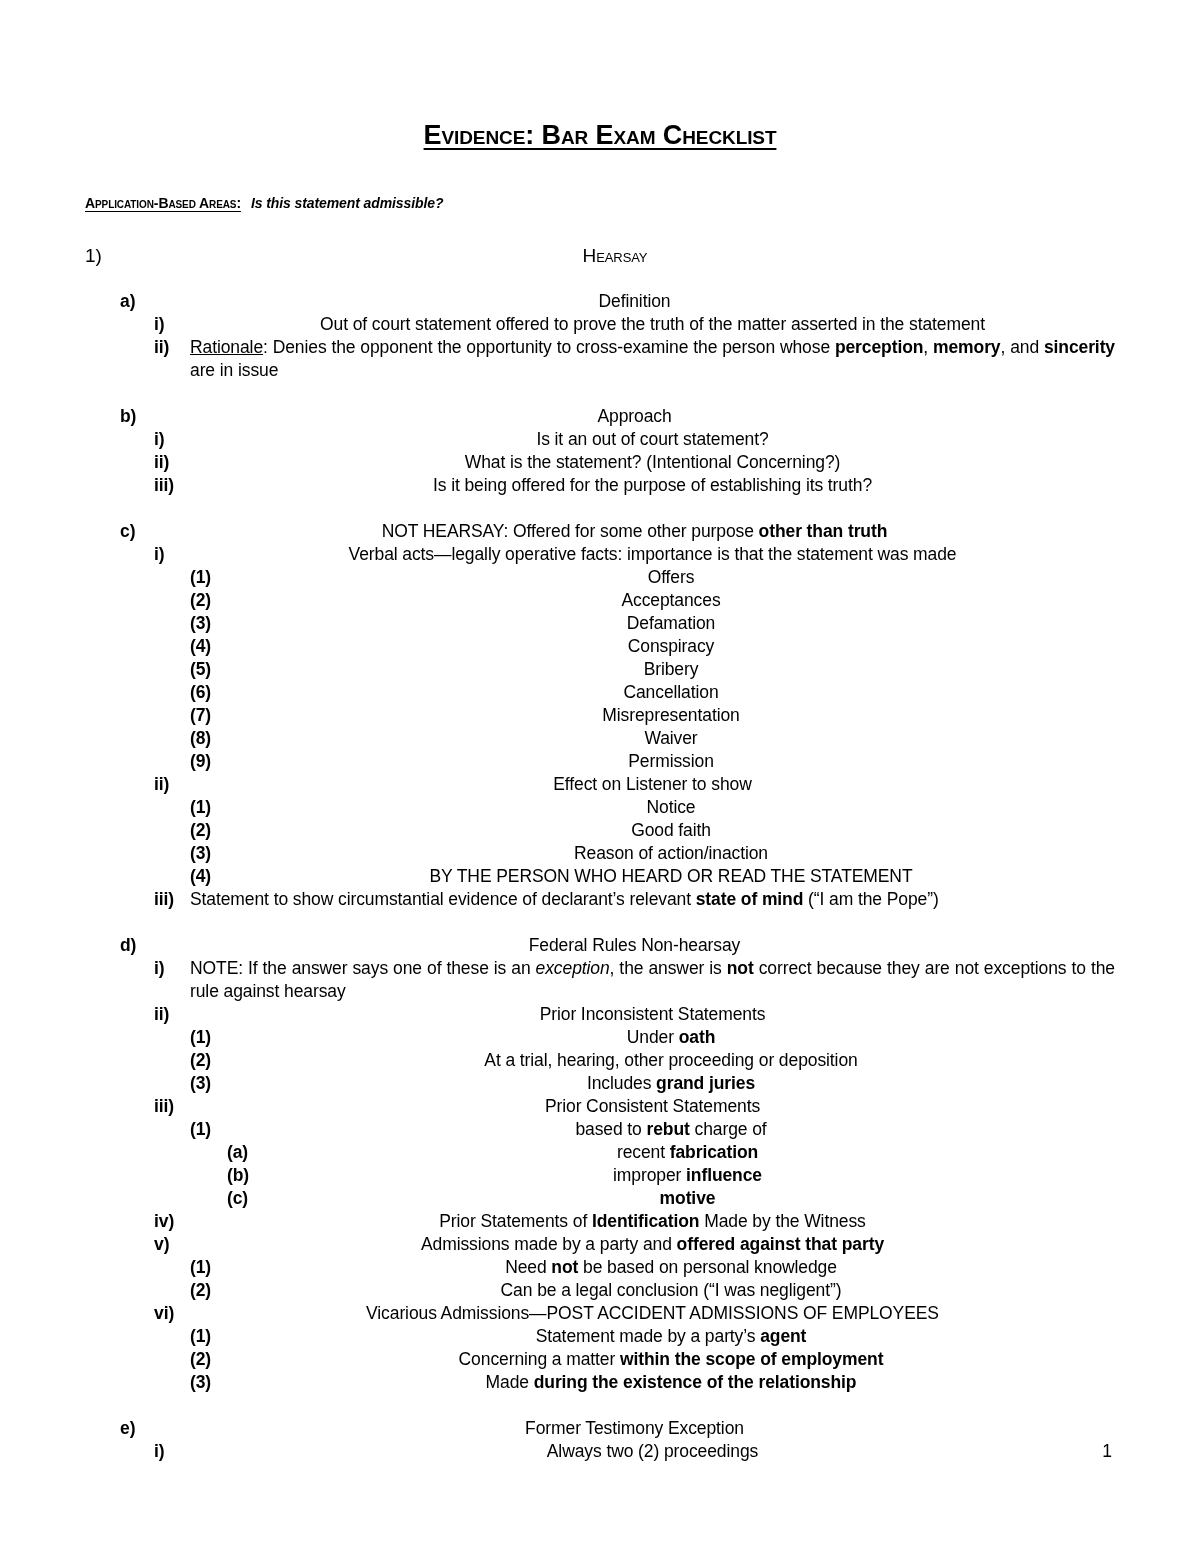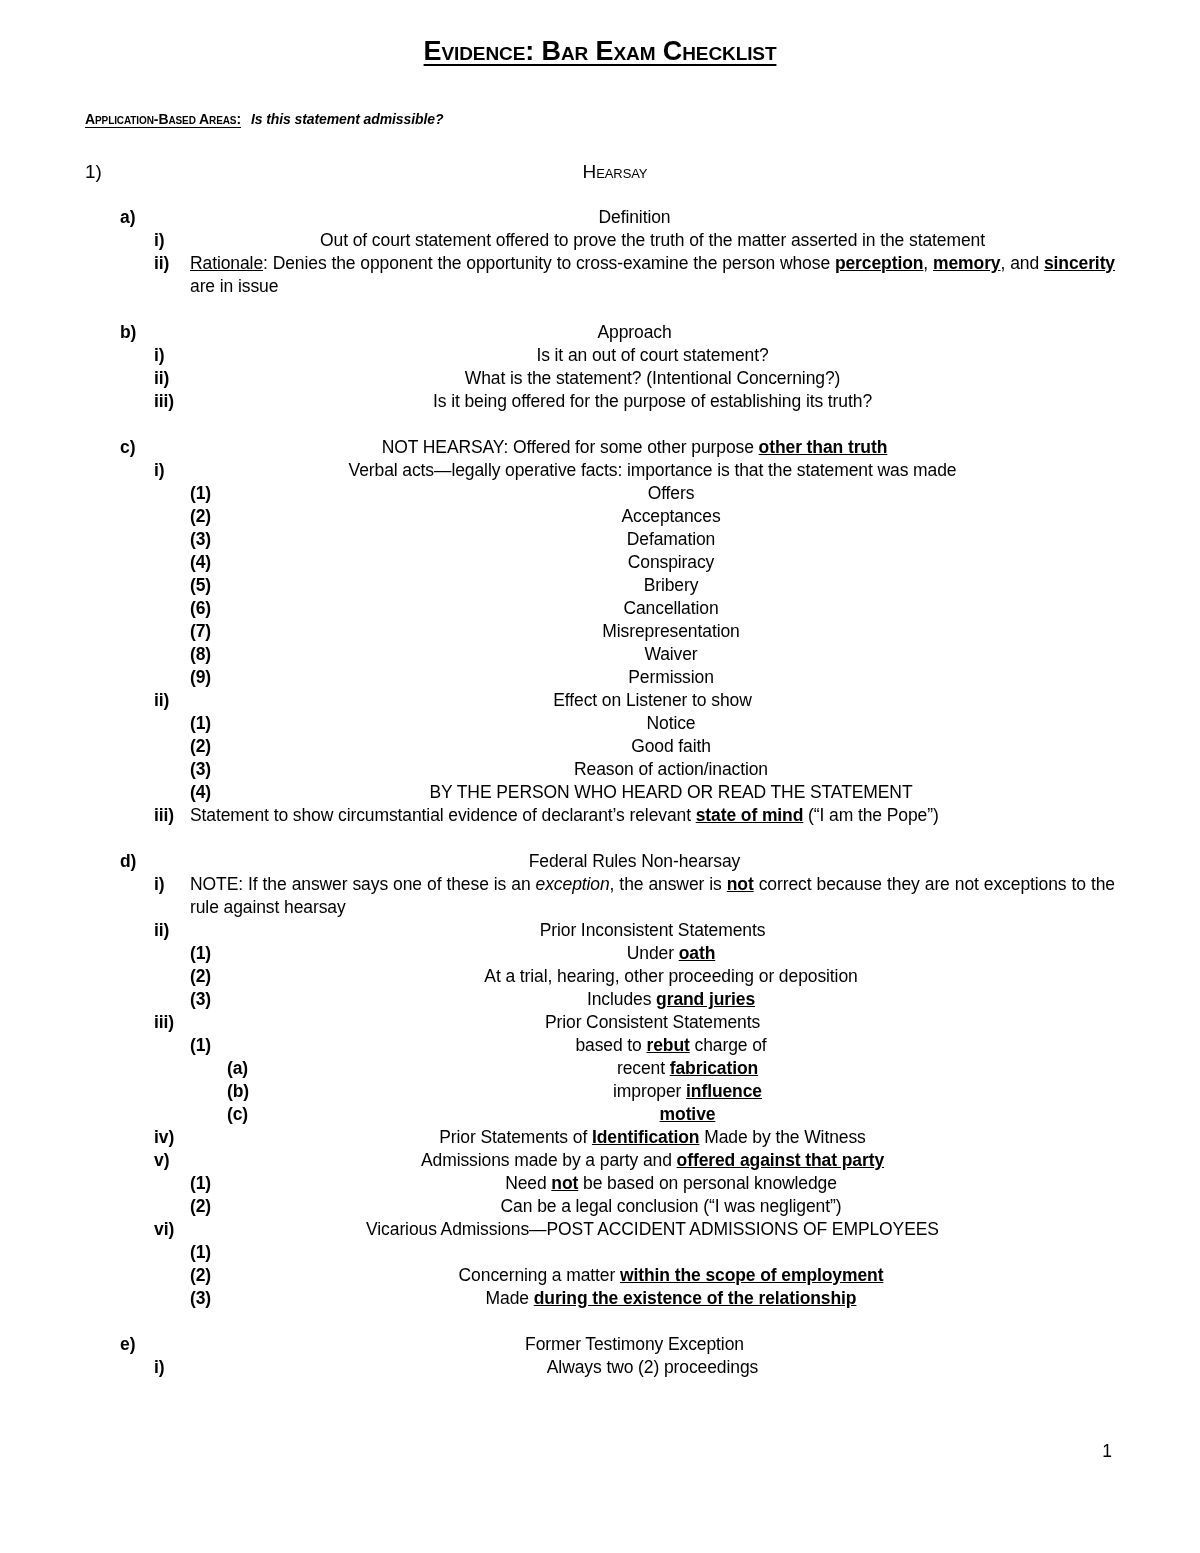--- a/index.html
+++ b/index.html
@@ -6,21 +6,21 @@
   .page {
     position: relative;
     width: 1200px;
     height: 1553px;
     margin: 0 auto;
     background: #ffffff;
     font-family: "Liberation Sans", "DejaVu Sans", sans-serif;
     color: #000000;
     letter-spacing: -0.1px;
     box-sizing: border-box;
-    padding-top: 36px;
+    padding-top: 120px;
     overflow: hidden;
   }
   .title {
     text-align: center;
     font-size: 27px;
     font-weight: bold;
     font-variant: small-caps;
     line-height: 31px;
   }
   .title .u-wrap { text-decoration: underline; text-underline-offset: 4px; }
@@ -52,21 +52,21 @@
   .lvl-1 { padding-left: 85px;  font-size: 19px; }
   .lvl-1 .marker { width: 30px; font-weight: normal; }
   .lvl-a { padding-left: 120px; }
   .lvl-a .marker { width: 34px; }
   .lvl-i { padding-left: 154px; }
   .lvl-i .marker { width: 36px; }
   .lvl-n { padding-left: 190px; }
   .lvl-n .marker { width: 37px; }
   .lvl-x { padding-left: 227px; }
   .lvl-x .marker { width: 33px; }
-  .b { font-weight: bold; text-decoration: underline; }
+  .b { font-weight: bold; }
   .u { text-decoration: underline; }
   .i { font-style: italic; margin-top: 36px; }
   .sc { font-variant: small-caps; }
   .page-number {
     position: absolute;
     top: 1441px;
     right: 88px;
     font-size: 17.5px;
   }
 </style>
@@ -242,20 +242,21 @@
       <div class="li lvl-n">
         <span class="marker">(2)</span>
         <div class="content"><span>Can be a legal conclusion (“I was negligent”)</span></div>
       </div>
       <div class="li lvl-i">
         <span class="marker">vi)</span>
         <div class="content"><span>Vicarious Admissions—POST ACCIDENT ADMISSIONS OF EMPLOYEES</span></div>
       </div>
       <div class="li lvl-n">
         <span class="marker">(1)</span>
+        <div class="content"><span>Statement made by a party’s </span><span class="b">agent</span></div>
       </div>
       <div class="li lvl-n">
         <span class="marker">(2)</span>
         <div class="content"><span>Concerning a matter </span><span class="b">within the scope of employment</span></div>
       </div>
       <div class="li lvl-n">
         <span class="marker">(3)</span>
         <div class="content"><span>Made </span><span class="b">during the existence of the relationship</span></div>
       </div>
       <div class="li lvl-a gap">

